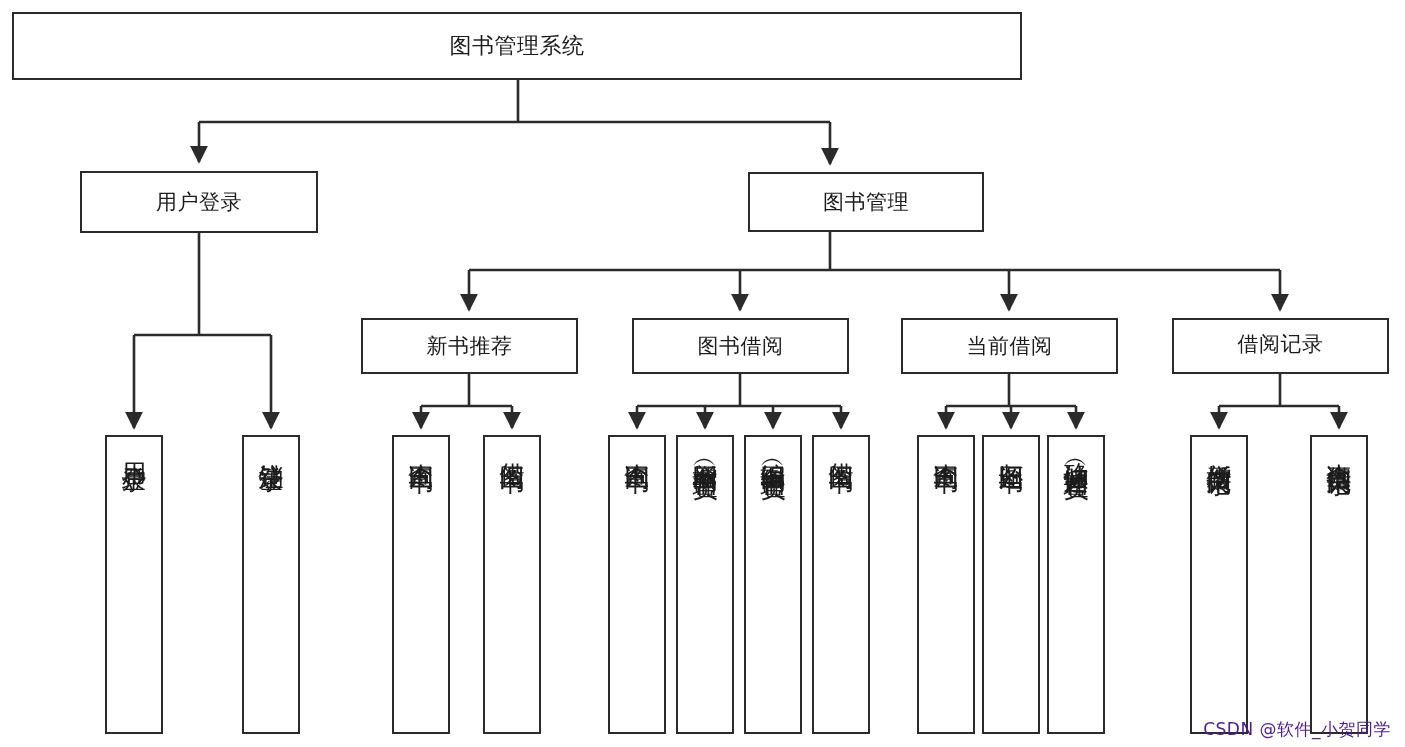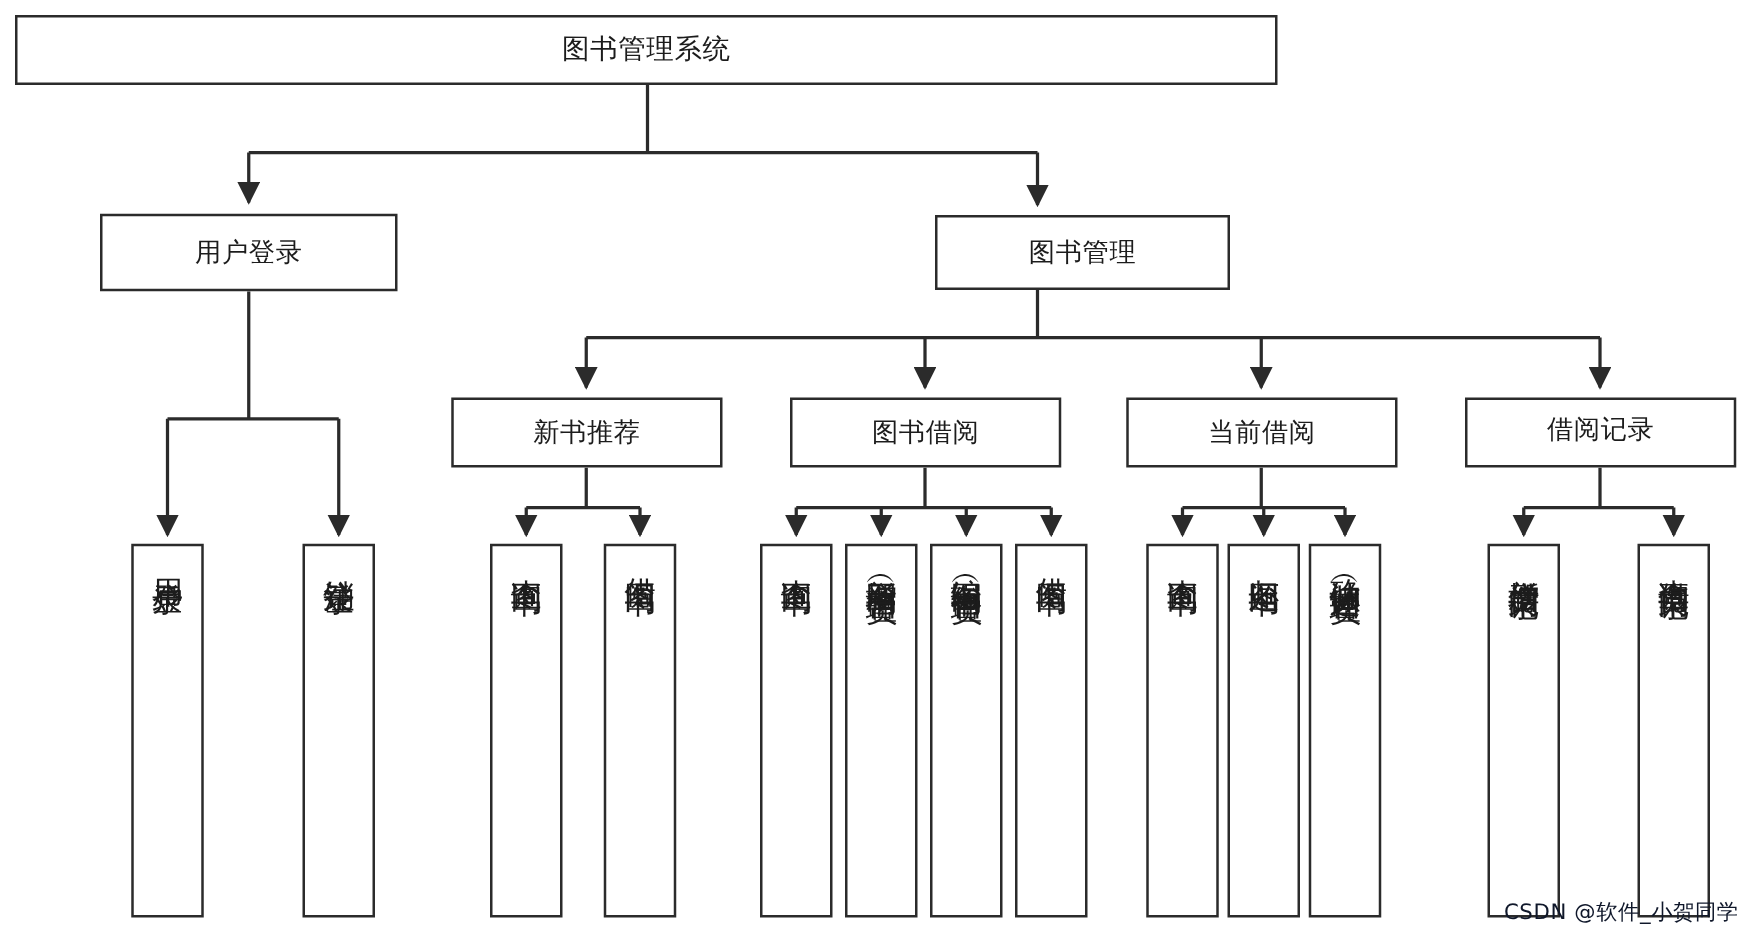--- a/index.html
+++ b/index.html
@@ -56,21 +56,21 @@
     font-size: 25px;
     line-height: 1.0;
     letter-spacing: 2px;
     white-space: nowrap;
   }
   .watermark {
     position: absolute;
     right: 14px;
     bottom: 6px;
     font-size: 17px;
-    color: #0f172a;
+    color: #4c1d95;
     letter-spacing: 0.5px;
     z-index: 5;
     white-space: nowrap;
   }
 </style>
 </head>
 <body>
 
 <div id="canvas">
 
@@ -118,21 +118,21 @@
       <path d="M 1011 406 L 1011 428" marker-end="url(#arrow)"></path>
       <path d="M 1076 406 L 1076 428" marker-end="url(#arrow)"></path>
 
       <path d="M 1280 374 L 1280 406"></path>
       <path d="M 1219 406 L 1339 406"></path>
       <path d="M 1219 406 L 1219 428" marker-end="url(#arrow)"></path>
       <path d="M 1339 406 L 1339 428" marker-end="url(#arrow)"></path>
     </g>
   </svg>
 
-  <div class="node horiz root" style="left:12px; top:12px; width:1010px; height:56px;">
+  <div class="node horiz root" style="left:12px; top:12px; width:1010px; height:68px;">
     <span class="lbl">图书管理系统</span>
   </div>
 
   <div class="node horiz" style="left:80px; top:171px; width:238px; height:62px;">
     <span class="lbl">用户登录</span>
   </div>
   <div class="node horiz" style="left:712px; top:172px; width:236px; height:60px;margin-left:36px;">
     <span class="lbl">图书管理</span>
   </div>
 

